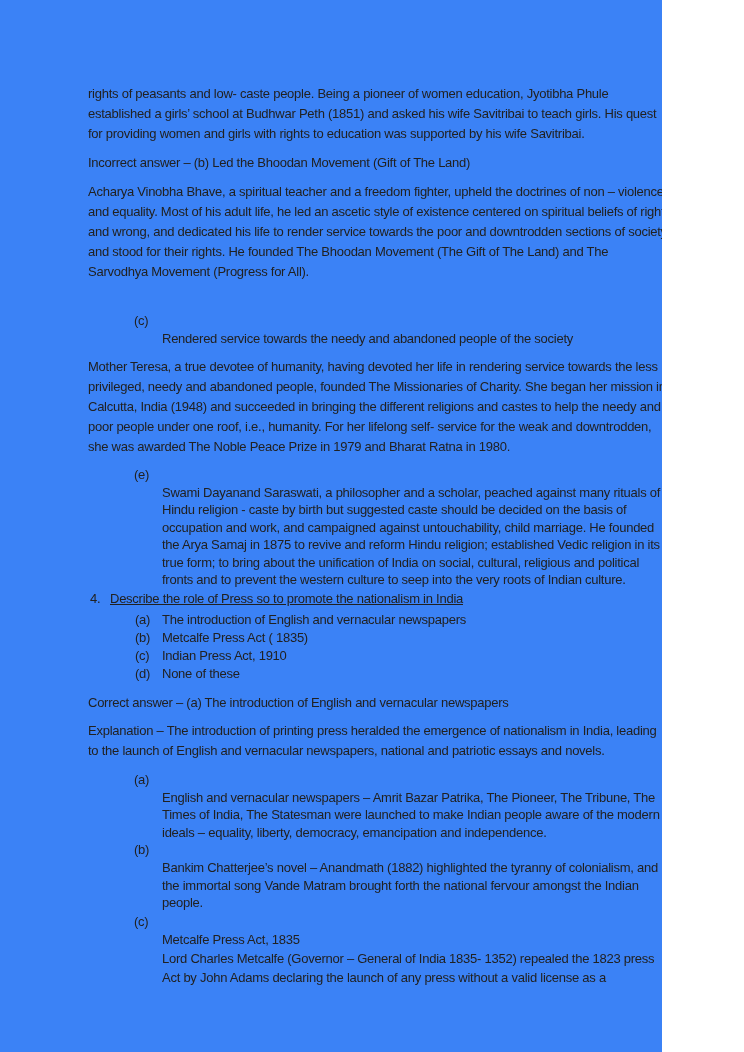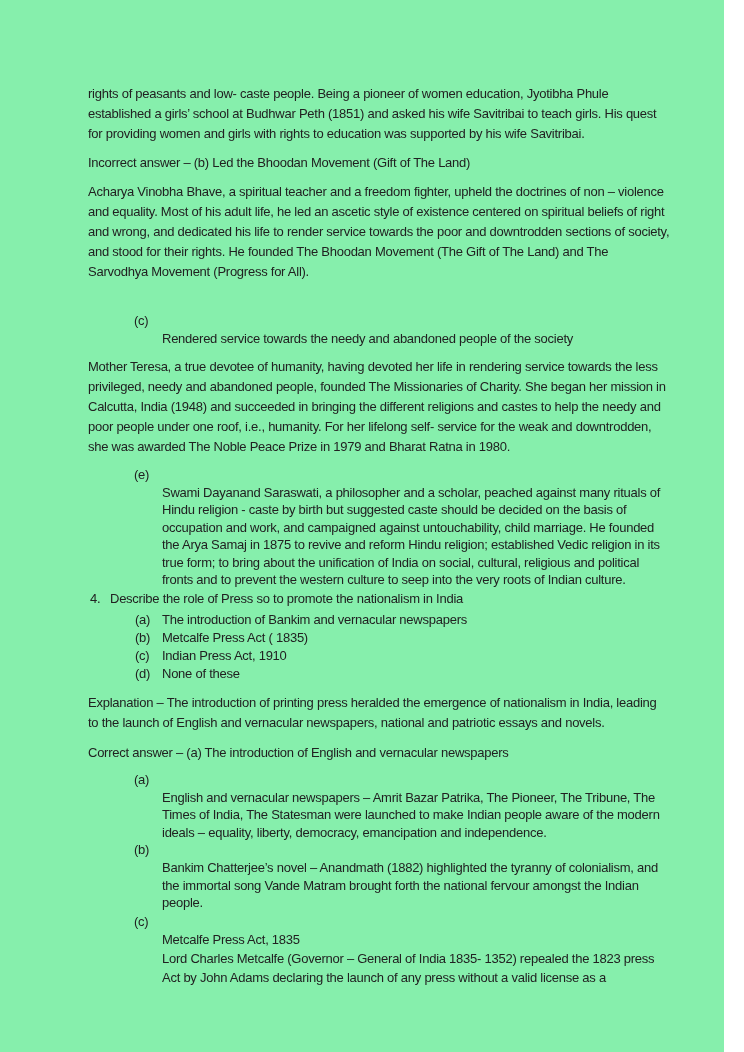--- a/index.html
+++ b/index.html
@@ -3,22 +3,22 @@
 <meta charset="utf-8">
 <style>
   * { margin: 0; padding: 0; box-sizing: border-box; }
   html, body { background: #ffffff; }
   body {
     width: 744px; height: 1052px;
     font-family: "Liberation Sans", "DejaVu Sans", sans-serif;
   }
   .page {
     position: relative;
-    width: 724px; height: 1052px;
-    background: #86efac;
+    width: 662px; height: 1052px;
+    background: #3b82f6;
     overflow: hidden;
     padding: 84px 76px 40px 88px;
     color: #212121;
     font-size: 13px;
     letter-spacing: -0.25px;
   }
   .content { width: 582px; }
   .para {
     line-height: 20px;
     margin: 0 0 9px 0;
@@ -36,21 +36,21 @@
   }
   .list-text { flex: 1; margin-top: 18px; }
   .gap-large { margin-top: 30px; margin-bottom: 9px; }
   
   .question-row {
     display: flex;
     line-height: 19px;
     margin: 0 0 3px 0;
   }
   .q-num { flex: none; width: 22px; padding-left: 2px; }
-  .q-text { flex: 1; }
+  .q-text { flex: 1; text-decoration: underline; }
   
   .options { margin: 0 0 10px 0; }
   .option-row {
     display: flex;
     line-height: 18px;
   }
   .option-label { flex: none; margin-left: 47px; width: 27px; }
   .option-text { flex: 1; }
   .correct-line { margin: 0 0 8px 0; }
   .explanation-para { margin: 0 0 10px 0; }
@@ -86,39 +86,39 @@
     </div>
 
     <div class="question-row">
       <span class="q-num">4.</span>
       <span class="q-text">Describe the role of Press so to promote the nationalism in India</span>
     </div>
 
     <div class="options">
       <div class="option-row">
         <span class="option-label">(a)</span>
-        <span class="option-text">The introduction of Bankim and vernacular newspapers</span>
+        <span class="option-text">The introduction of English and vernacular newspapers</span>
       </div>
       <div class="option-row">
         <span class="option-label">(b)</span>
         <span class="option-text">Metcalfe Press Act ( 1835)</span>
       </div>
       <div class="option-row">
         <span class="option-label">(c)</span>
         <span class="option-text">Indian Press Act, 1910</span>
       </div>
       <div class="option-row">
         <span class="option-label">(d)</span>
         <span class="option-text">None of these</span>
       </div>
     </div>
 
+    <p class="para correct-line">Correct answer – (a) The introduction of English and vernacular newspapers</p>
+
     <p class="para explanation-para">Explanation – The introduction of printing press heralded the emergence of nationalism in India, leading to the launch of English and vernacular newspapers, national and patriotic essays and novels.</p>
-
-    <p class="para correct-line">Correct answer – (a) The introduction of English and vernacular newspapers</p>
 
     <div class="list-row">
       <span class="list-label">(a)</span>
       <span class="list-text">English and vernacular newspapers – Amrit Bazar Patrika, The Pioneer, The Tribune, The Times of India, The Statesman were launched to make Indian people aware of the modern ideals – equality, liberty, democracy, emancipation and independence.</span>
     </div>
     <div class="list-row">
       <span class="list-label">(b)</span>
       <span class="list-text">Bankim Chatterjee’s novel – Anandmath (1882) highlighted the tyranny of colonialism, and the immortal song Vande Matram brought forth the national fervour amongst the Indian people.</span>
     </div>
 

